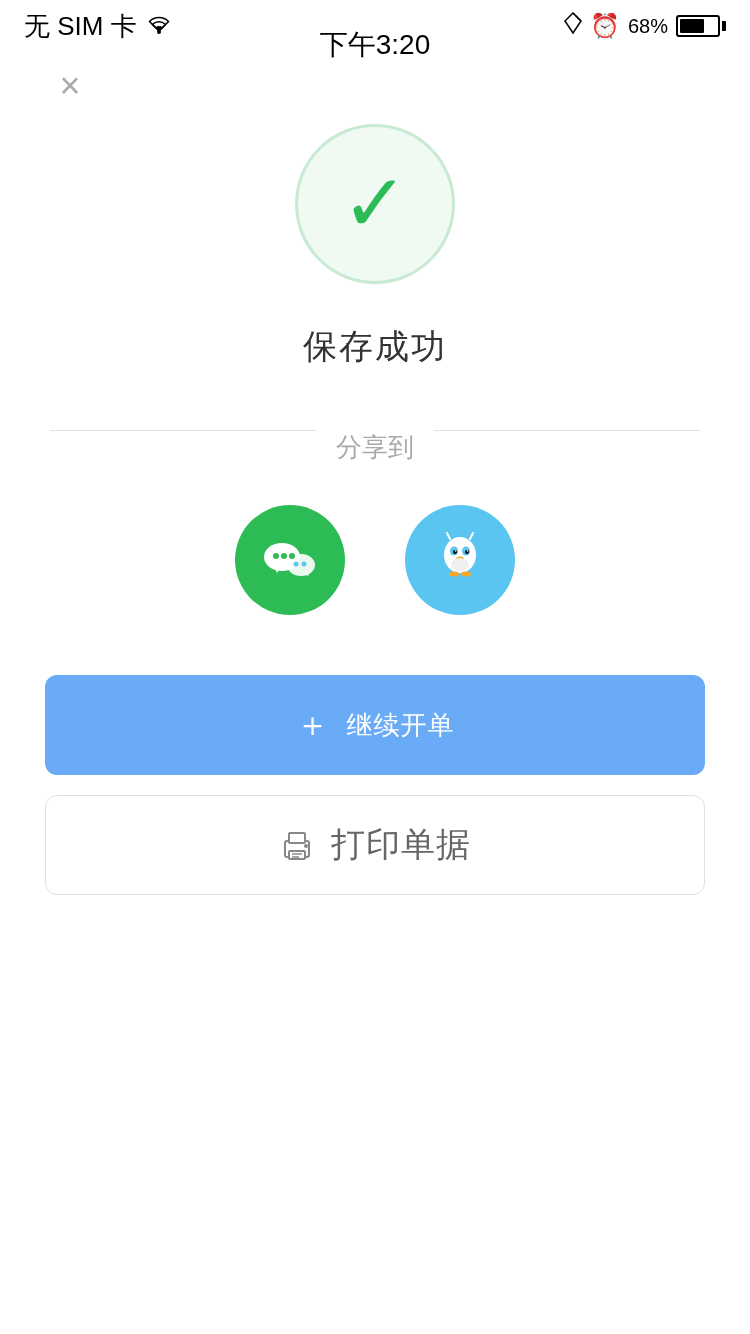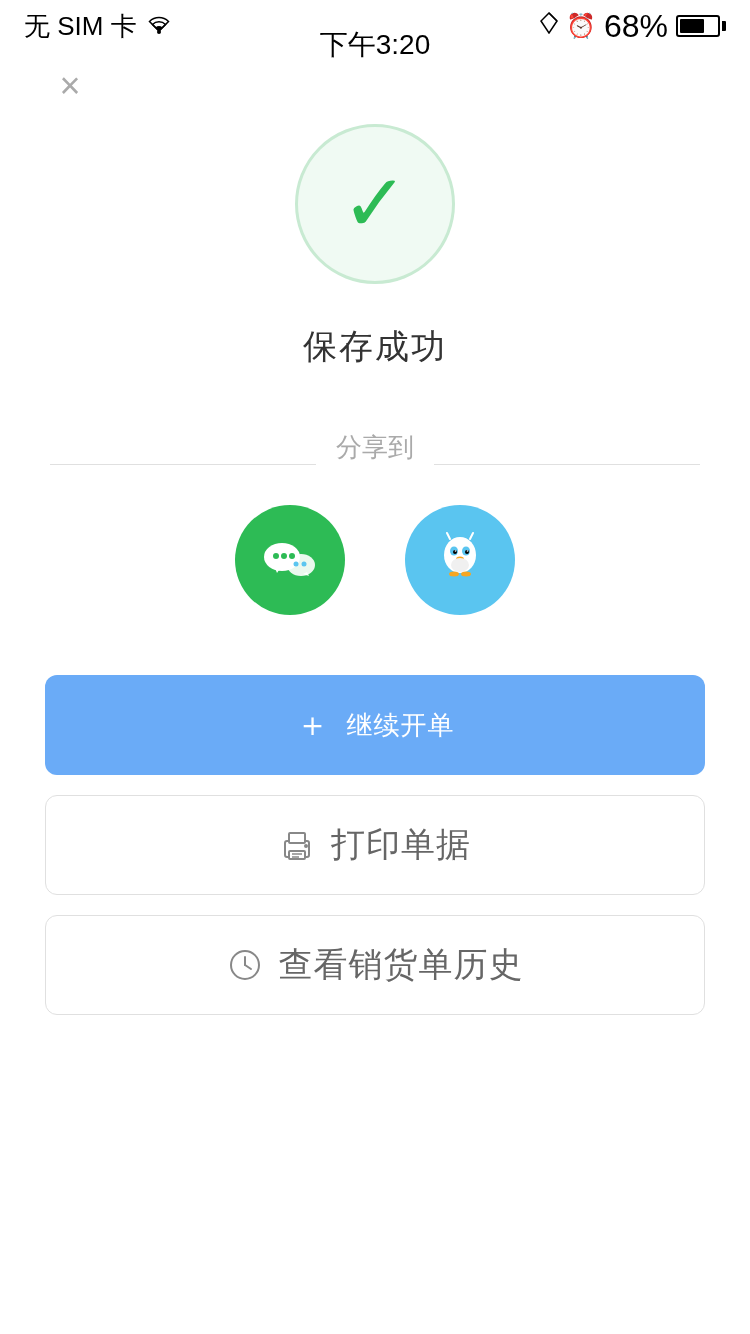--- a/index.html
+++ b/index.html
@@ -107,21 +107,21 @@
     .share-section {
       width: 100%;
       display: flex;
       flex-direction: column;
       align-items: center;
       margin-bottom: 60px;
     }
     .share-divider {
       width: 100%;
       display: flex;
-      align-items: flex-end;
+      align-items: flex-start;
       padding: 0 50px;
       margin-bottom: 40px;
     }
     .divider-line {
       flex: 1;
       height: 1px;
       background: #e0e0e0;
     }
     .share-label {
       font-size: 26px;
@@ -245,21 +245,21 @@
   </div>
   <div class="status-center">下午3:20</div>
   <div class="status-right">
     <span>
       <svg width="18" height="22" viewBox="0 0 18 22" fill="none">
         <path d="M9 1 L17 9 L9 21 L1 9 Z" fill="none" stroke="#000" stroke-width="1.5"></path>
         <path d="M9 1 L17 9" stroke="#000" stroke-width="1.5"></path>
       </svg>
     </span>
     <span>⏰</span>
-    <span style="font-size:32px;">68%</span>
+    <span style="font-size:20px;">68%</span>
     <div class="battery">
       <div class="battery-body">
         <div class="battery-fill"></div>
       </div>
       <div class="battery-tip"></div>
     </div>
   </div>
 </div>
 
 <div class="close-btn">
@@ -340,25 +340,15 @@
           <rect x="10" y="6" width="16" height="10" rx="1" fill="white" stroke="#888" stroke-width="2"></rect>
           <rect x="10" y="24" width="16" height="8" rx="1" fill="white" stroke="#888" stroke-width="2"></rect>
           <line x1="13" y1="27" x2="23" y2="27" stroke="#888" stroke-width="1.5"></line>
           <line x1="13" y1="30" x2="20" y2="30" stroke="#888" stroke-width="1.5"></line>
           <circle cx="27" cy="19" r="2" fill="#888"></circle>
         </svg>
       </span>
       <span>打印单据</span>
     </button>
 
-    <button class="btn-secondary">
-      <span class="btn-icon">
-        <svg width="36" height="36" viewBox="0 0 36 36" fill="none">
-          <circle cx="18" cy="18" r="14" stroke="#888" stroke-width="2"></circle>
-          <line x1="18" y1="10" x2="18" y2="18" stroke="#888" stroke-width="2" stroke-linecap="round"></line>
-          <line x1="18" y1="18" x2="24" y2="22" stroke="#888" stroke-width="2" stroke-linecap="round"></line>
-        </svg>
-      </span>
-      <span>查看销货单历史</span>
-    </button>
   </div>
 
 </div>
 
 </body></html>

